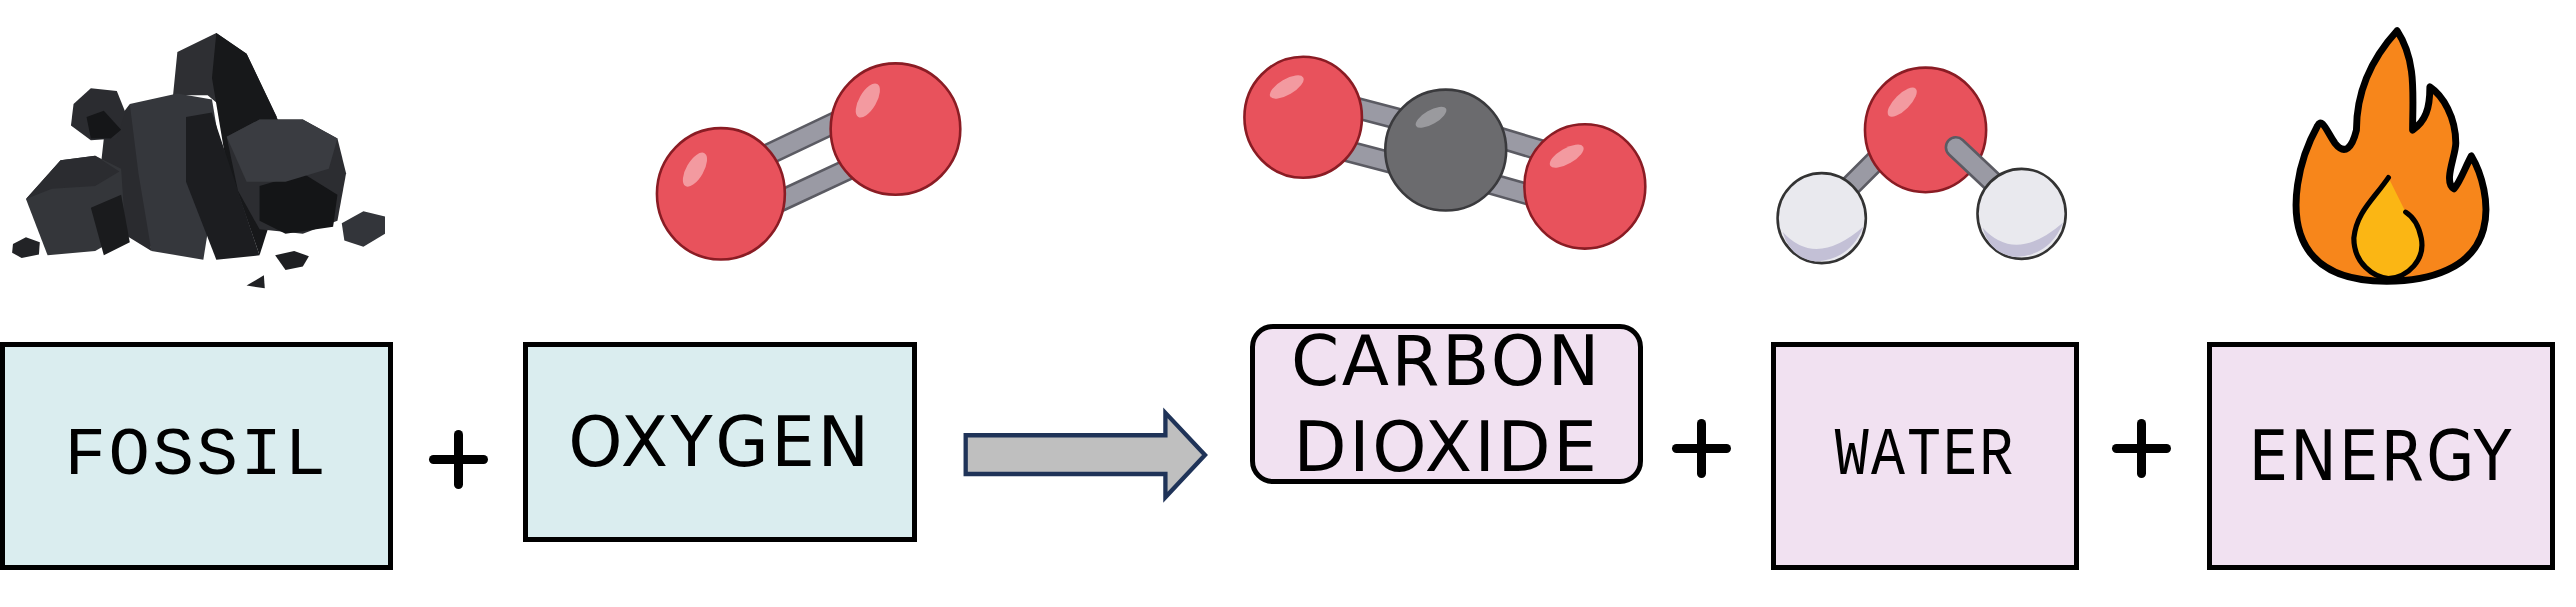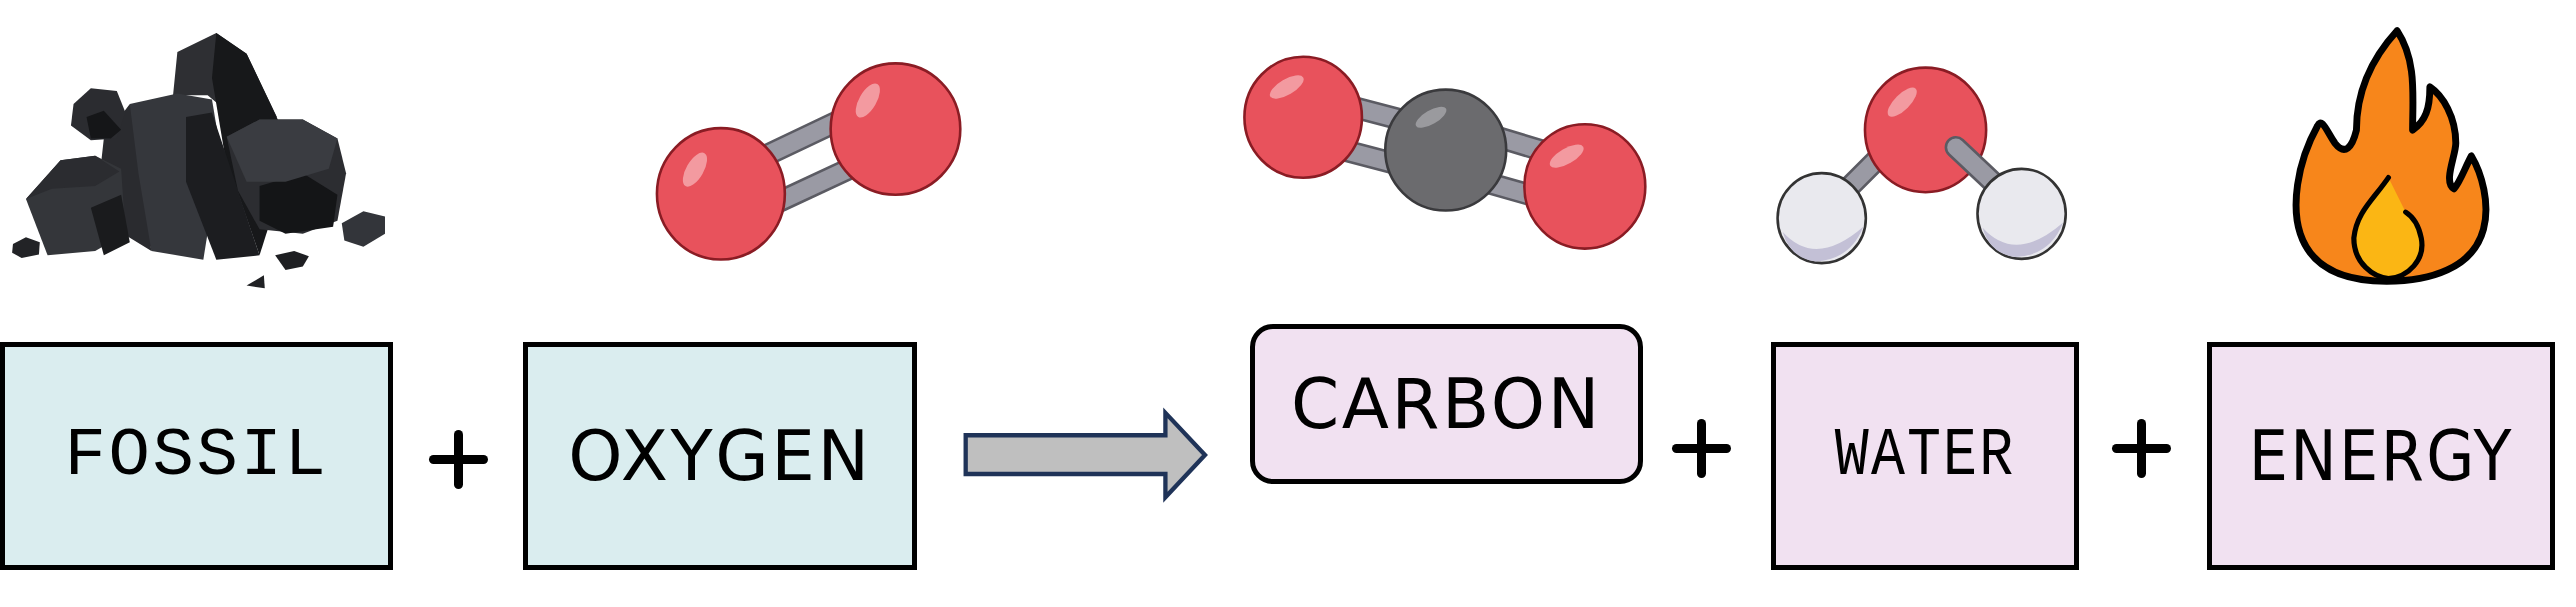--- a/index.html
+++ b/index.html
@@ -112,26 +112,27 @@
            C2785,320 2805,300 2800,275
            C2797,260 2790,250 2782,245" fill="#fbb614" stroke="#000" stroke-width="6" stroke-linejoin="round" stroke-linecap="round"></path>
 </svg>
 
 <div class="box reactant" style="left:0px;top:342px;width:393px;height:228px;font-family:Liberation Mono, monospace;">
   <span class="label-line">FOSSIL</span>
 </div>
 
 <div class="plus" style="left:429px;top:430px;"></div>
 
-<div class="box reactant" style="left:523px;top:342px;width:394px;height:228px;">
+<div class="box reactant" style="left:523px;top:342px;width:394px;height:200px;">
   <span class="label-line">OXYGEN</span>
 </div>
 
 <div class="box product" style="left:1250px;top:324px;width:393px;height:160px;border-radius:23px;">
   <span class="label-line">CARBON</span>
+  <span class="label-line">DIOXIDE</span>
 </div>
 
 <div class="plus" style="left:1672px;top:419px;"></div>
 
 <div class="box product" style="left:1771px;top:342px;width:308px;height:228px;font-family:Liberation Mono, monospace;">
   <span class="label-line" style="transform:scaleX(0.82);">WATER</span>
 </div>
 
 <div class="plus" style="left:2112px;top:419px;"></div>
 

